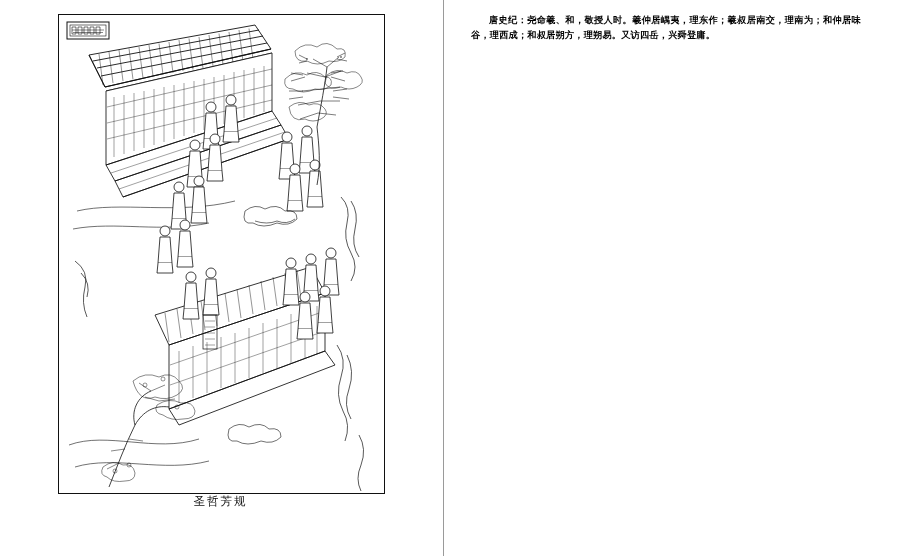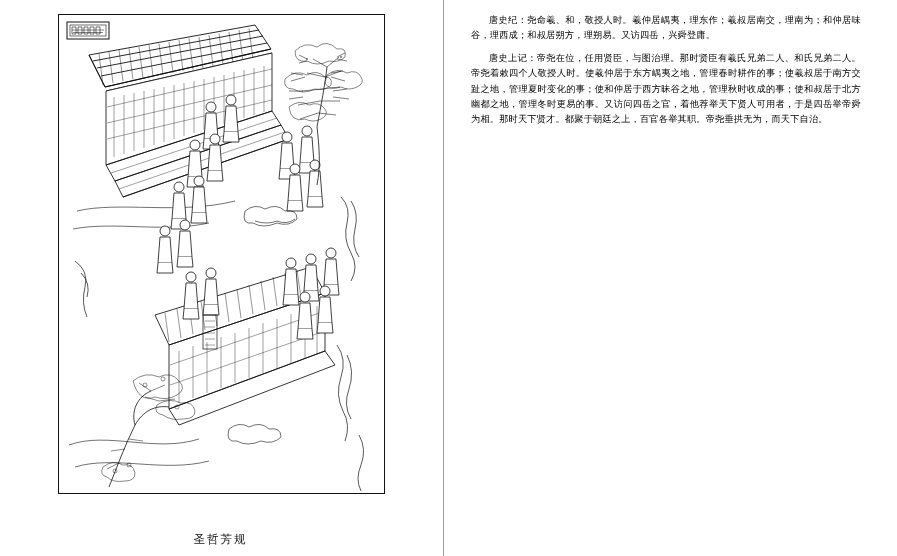--- a/index.html
+++ b/index.html
@@ -33,21 +33,21 @@
     width: 325px;
     height: 478px;
     border: 1.2px solid #111;
     background: #fff;
     overflow: hidden;
   }
   .illus-svg { display: block; width: 100%; height: 100%; }
   .caption {
     position: absolute;
     left: 0;
-    top: 532px;
+    top: 494px;
     width: 441px;
     text-align: center;
     font-family: "DejaVu Serif", serif;
     font-size: 11.5px;
     color: #111;
     letter-spacing: 2px;
   }
   
   .gutter {
     position: relative;
@@ -63,20 +63,21 @@
     height: 556px;
     background: #9a9a9a;
   }
   
   .right-page {
     position: relative;
     flex: 1 1 auto;
     height: 428px;
     padding: 12px 36px 0 24px;
     box-sizing: border-box;
+    font-weight: bold;
   }
   .text-block {
     font-family: "DejaVu Serif", serif;
     font-size: 9.2px;
     line-height: 15.4px;
     color: #000;
     text-align: justify;
     text-justify: inter-character;
     margin: 0 0 7px 0;
     text-indent: 18px;
@@ -377,16 +378,15 @@
     </div>
     <div class="caption">圣哲芳规</div>
   </div>
 
   <div class="gutter">
     <div class="gutter-line"></div>
   </div>
 
   <div class="right-page">
     <p class="text-block">唐史纪：尧命羲、和，敬授人时。羲仲居嵎夷，理东作；羲叔居南交，理南为；和仲居味谷，理西成；和叔居朔方，理朔易。又访四岳，兴舜登庸。</p>
-    <p class="text-block">唐史上记：帝尧在位，任用贤臣，与图治理。那时贤臣有羲氏兄弟二人、和氏兄弟二人。帝尧着敕四个人敬授人时。使羲仲居于东方嵎夷之地，管理春时耕作的事；使羲叔居于南方交趾之地，管理夏时变化的事；使和仲居于西方昧谷之地，管理秋时收成的事；使和叔居于北方幽都之地，管理冬时更易的事。又访问四岳之官，着他荐举天下贤人可用者，于是四岳举帝舜为相。那时天下贤才。都聚于朝廷之上，百官各举其职。帝尧垂拱无为，而天下自治。</p>
   </div>
 
 </div>
 
 </body></html>

